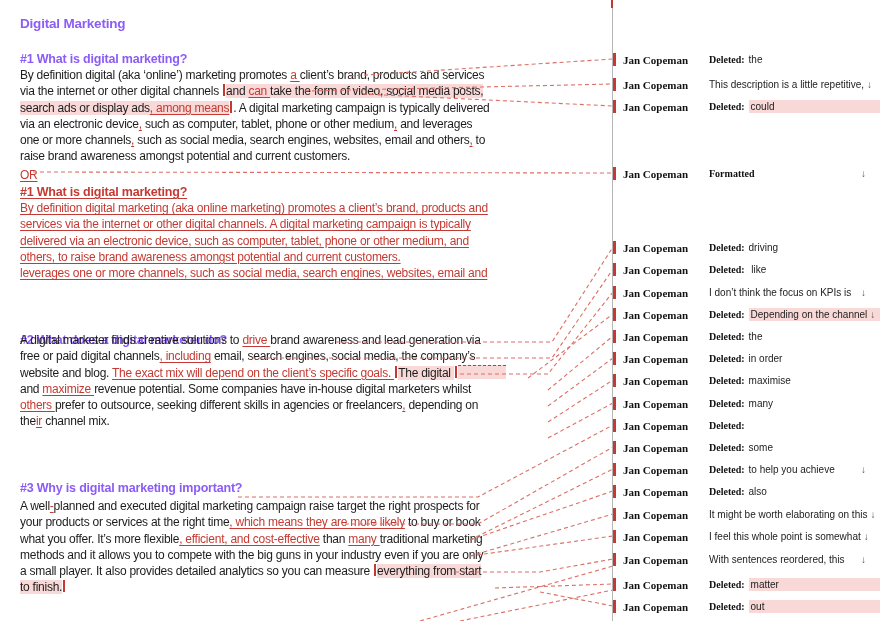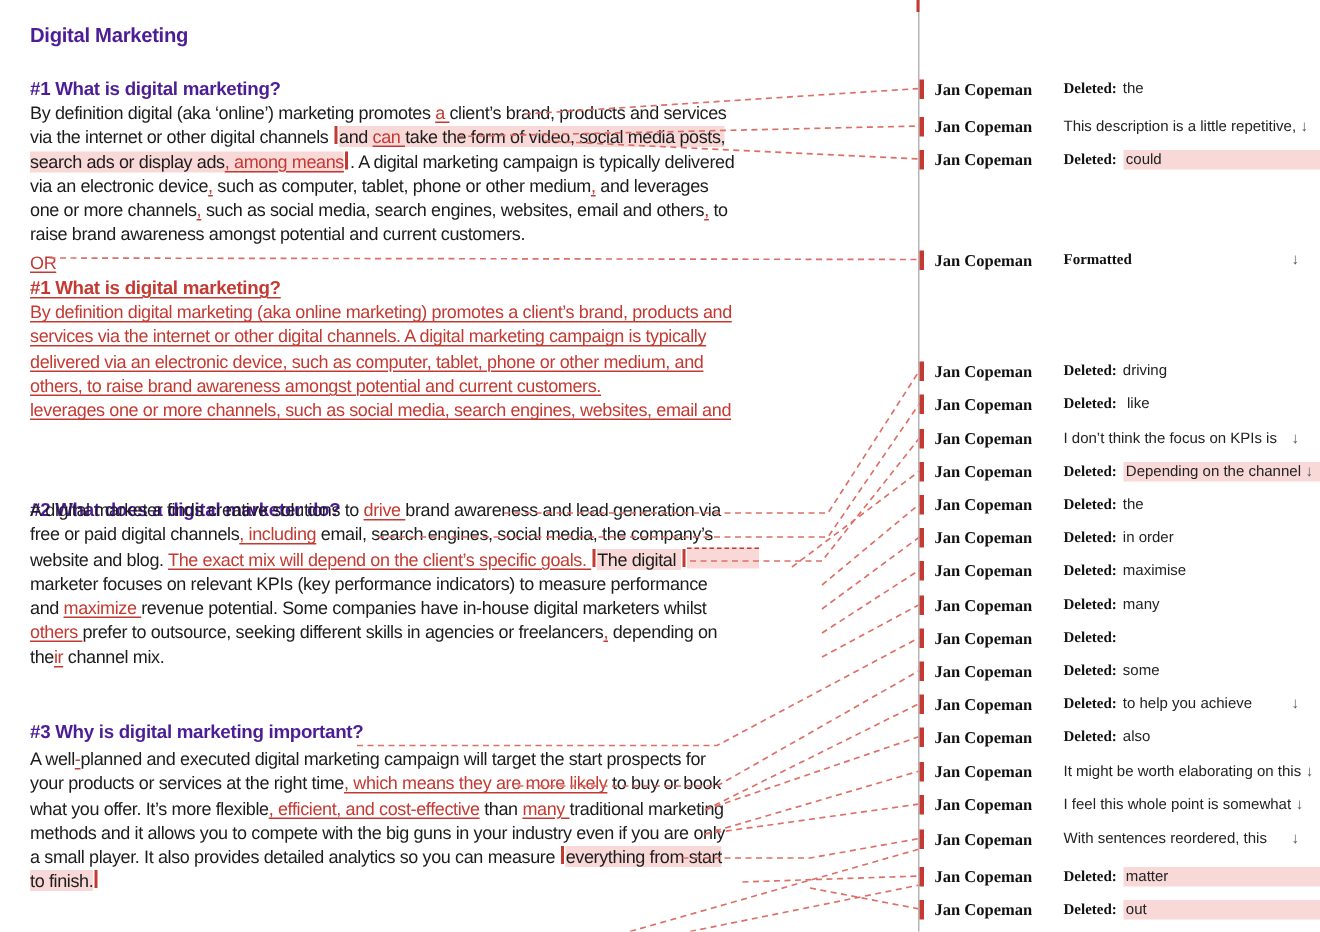--- a/index.html
+++ b/index.html
@@ -14,21 +14,21 @@
        font-family:"Liberation Sans",sans-serif;color:var(--ink);}
 
   
   #doc{position:absolute;left:0;top:0;width:612px;height:621px;}
   .block{position:absolute;left:20px;white-space:nowrap;}
   .block.title .dline{font-size:13.5px;font-weight:bold;letter-spacing:-0.2px;}
   .block.heading .dline{font-size:12.5px;font-weight:bold;letter-spacing:-0.2px;}
   .dline{height:16.3px;line-height:16.3px;font-size:12px;letter-spacing:-0.25px;}
 
   .r-n{color:var(--ink);}
-  .r-b{color:#4c1d95;font-weight:bold;}
+  .r-b{color:#8b5cf6;font-weight:bold;}
   .r-i{color:var(--red);text-decoration:underline;text-decoration-thickness:1px;text-underline-offset:2px;}
   .r-ib{color:var(--red);font-weight:bold;text-decoration:underline;text-decoration-thickness:1px;text-underline-offset:2px;}
   .r-h{background:var(--pink);color:var(--ink);}
   .r-ih{background:var(--pink);color:var(--red);text-decoration:underline;text-decoration-thickness:1px;text-underline-offset:2px;}
   .r-br{display:inline-block;width:2px;height:12px;background:var(--red);vertical-align:-1px;margin:0 1px;}
   .r-cur{display:inline-block;width:1.5px;height:12px;background:var(--red);vertical-align:-1px;margin-left:1px;}
   .r-hbox{display:inline-block;width:48px;height:13px;background:var(--pink);
           border-top:1px dashed var(--red);vertical-align:-2px;}
 
   
@@ -83,30 +83,29 @@
       <div class="dline"><span class="r-i">others, to raise brand awareness amongst potential and current customers.</span></div>
       <div class="dline"><span class="r-i">leverages one or more channels, such as social media, search engines, websites, email and</span></div>
     </div>
     <div class="block heading" style="top: 332px;">
       <div class="dline"><span class="r-b">#2 What does a digital marketer do?</span></div>
     </div>
     <div class="block para" style="top: 332px;">
       <div class="dline"><span class="r-n">A digital marketer finds creative solutions to </span><span class="r-i">drive </span><span class="r-n">brand awareness and lead generation via</span></div>
       <div class="dline"><span class="r-n">free or paid digital channels</span><span class="r-i">, including</span><span class="r-n"> email, search engines, social media, the company’s</span></div>
       <div class="dline"><span class="r-n">website and blog. </span><span class="r-i">The exact mix will depend on the client’s specific goals. </span><span class="r-br"></span><span class="r-h">The digital </span><span class="r-br"></span><span class="r-hbox"></span></div>
-      <div class="dline"><span class="r-n">marketer focuses on relevant KPIs (key performance indicators) to measure performance</span></div>
       <div class="dline"><span class="r-n">and </span><span class="r-i">maximize </span><span class="r-n">revenue potential. Some companies have in-house digital marketers whilst</span></div>
       <div class="dline"><span class="r-i">others </span><span class="r-n">prefer to outsource, seeking different skills in agencies or freelancers</span><span class="r-i">,</span><span class="r-n"> depending on</span></div>
       <div class="dline"><span class="r-n">the</span><span class="r-i">ir</span><span class="r-n"> channel mix.</span></div>
     </div>
     <div class="block heading" style="top: 480px;">
       <div class="dline"><span class="r-b">#3 Why is digital marketing important?</span></div>
     </div>
     <div class="block para" style="top: 498px;">
-      <div class="dline"><span class="r-n">A well</span><span class="r-i">-</span><span class="r-n">planned and executed digital marketing campaign will target the start prospects for</span></div>
+      <div class="dline"><span class="r-n">A well</span><span class="r-i">-</span><span class="r-n">planned and executed digital marketing campaign raise target the right prospects for</span></div>
       <div class="dline"><span class="r-n">your products or services at the right time</span><span class="r-i">, which means they are more likely</span><span class="r-n"> to buy or book</span></div>
       <div class="dline"><span class="r-n">what you offer. It’s more flexible</span><span class="r-i">, efficient, and cost-effective</span><span class="r-n"> than </span><span class="r-i">many </span><span class="r-n">traditional marketing</span></div>
       <div class="dline"><span class="r-n">methods and it allows you to compete with the big guns in your industry even if you are only</span></div>
       <div class="dline"><span class="r-n">a small player. It also provides detailed analytics so you can measure </span><span class="r-br"></span><span class="r-h">everything from start</span></div>
       <div class="dline"><span class="r-h">to finish.</span><span class="r-cur"></span></div>
     </div>
   </div>
 
 <svg id="connectors" width="880" height="621" viewBox="0 0 880 621">
   <g fill="none" stroke="#dd6f66" stroke-width="1.1" stroke-dasharray="4 3">

